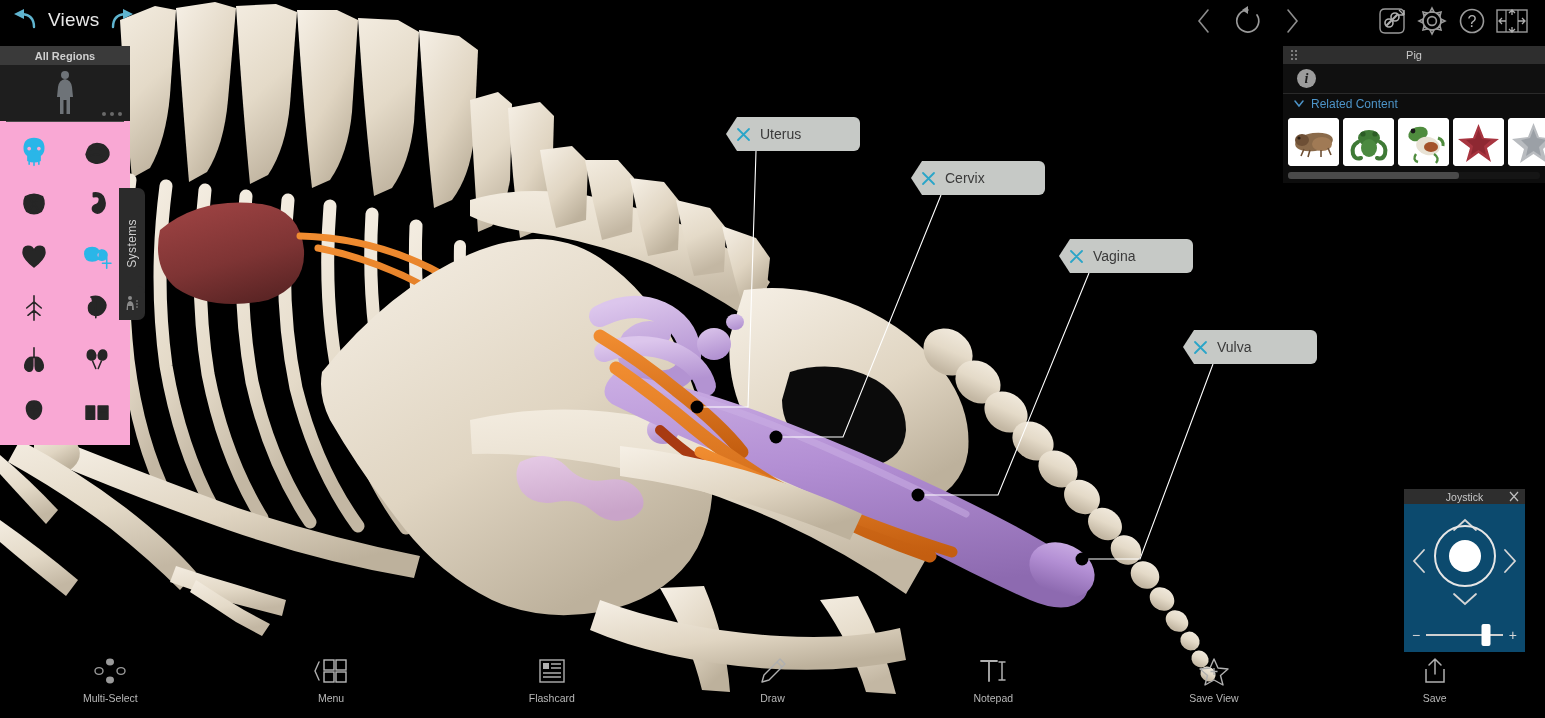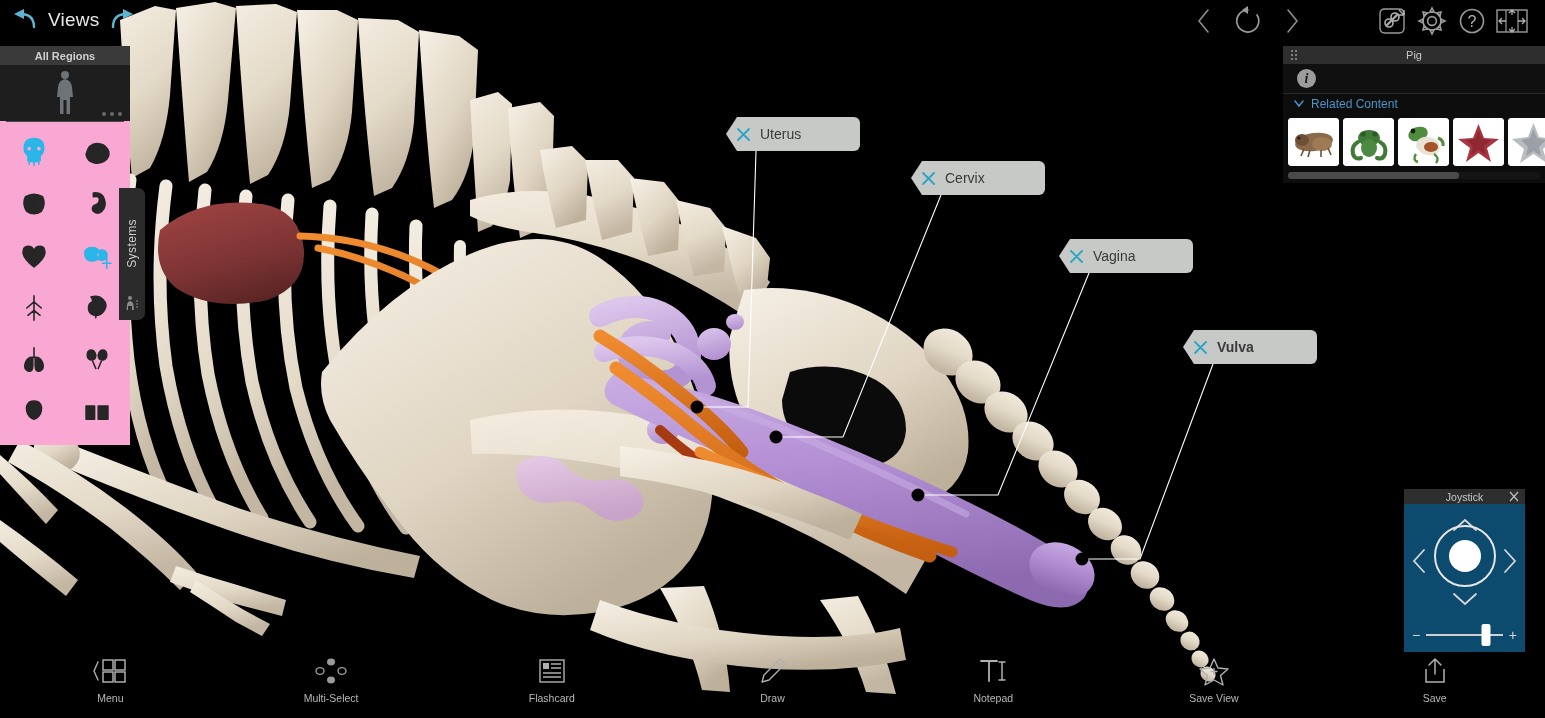--- a/index.html
+++ b/index.html
@@ -284,21 +284,21 @@
             <path d="M2 2 L13 13 M13 2 L2 13" stroke="#2aa5c8" stroke-width="1.8" stroke-linecap="round"></path>
           </svg></span>
         <span class="ctext">Cervix</span>
       </div>
       <div class="callout" style="left: 1059px; top: 239px; width: 134px;">
         <span class="cx"><svg width="15" height="15" viewBox="0 0 15 15">
             <path d="M2 2 L13 13 M13 2 L2 13" stroke="#2aa5c8" stroke-width="1.8" stroke-linecap="round"></path>
           </svg></span>
         <span class="ctext">Vagina</span>
       </div>
-      <div class="callout" style="left: 1183px; top: 330px; width: 134px; font-weight: bold;">
+      <div class="callout" style="left: 1183px; top: 330px; width: 134px;">
         <span class="cx"><svg width="15" height="15" viewBox="0 0 15 15">
             <path d="M2 2 L13 13 M13 2 L2 13" stroke="#2aa5c8" stroke-width="1.8" stroke-linecap="round"></path>
           </svg></span>
         <span class="ctext">Vulva</span>
       </div>
     </div>
 
   <div class="topbar">
     <div class="views-group">
       <div class="arrow-btn">
@@ -587,43 +587,43 @@
       <span class="js-track">
           <i class="js-handle" id="js-handle" style="left: 78%;"></i>
         </span>
       <span class="js-pm">+</span>
     </div>
   </div>
 
   <div class="bottombar" id="bottombar">
       <div class="bb-item">
         <span class="bb-ico">
+          <svg width="32" height="30" viewBox="0 0 32 30">
+            <ellipse cx="16" cy="6" rx="4" ry="3.4" fill="#9a9a9a"></ellipse>
+            <ellipse cx="16" cy="24" rx="4" ry="3.4" fill="#9a9a9a"></ellipse>
+            <ellipse cx="5" cy="15" rx="4" ry="3.4" stroke="#9a9a9a" stroke-width="1.4" fill="none"></ellipse>
+            <ellipse cx="27" cy="15" rx="4" ry="3.4" stroke="#9a9a9a" stroke-width="1.4" fill="none"></ellipse>
+          </svg>
+        </span>
+        <span class="bb-label">Multi-Select</span>
+      </div>
+      <div class="bb-item">
+        <span class="bb-ico">
           <svg width="34" height="30" viewBox="0 0 34 30">
             <path d="M5 6 L1 15 L5 24" stroke="#b0b0b0" stroke-width="1.4" fill="none" stroke-linecap="round"></path>
             <rect x="10" y="4" width="10" height="10" stroke="#b8b8b8" stroke-width="1.4" fill="none"></rect>
             <rect x="22" y="4" width="10" height="10" stroke="#b8b8b8" stroke-width="1.4" fill="none"></rect>
             <rect x="10" y="16" width="10" height="10" stroke="#b8b8b8" stroke-width="1.4" fill="none"></rect>
             <rect x="22" y="16" width="10" height="10" stroke="#b8b8b8" stroke-width="1.4" fill="none"></rect>
           </svg>
         </span>
         <span class="bb-label">Menu</span>
       </div>
       <div class="bb-item">
         <span class="bb-ico">
-          <svg width="32" height="30" viewBox="0 0 32 30">
-            <ellipse cx="16" cy="6" rx="4" ry="3.4" fill="#9a9a9a"></ellipse>
-            <ellipse cx="16" cy="24" rx="4" ry="3.4" fill="#9a9a9a"></ellipse>
-            <ellipse cx="5" cy="15" rx="4" ry="3.4" stroke="#9a9a9a" stroke-width="1.4" fill="none"></ellipse>
-            <ellipse cx="27" cy="15" rx="4" ry="3.4" stroke="#9a9a9a" stroke-width="1.4" fill="none"></ellipse>
-          </svg>
-        </span>
-        <span class="bb-label">Multi-Select</span>
-      </div>
-      <div class="bb-item">
-        <span class="bb-ico">
           <svg width="30" height="30" viewBox="0 0 30 30">
             <rect x="3" y="4" width="24" height="22" stroke="#b0b0b0" stroke-width="1.4" fill="none"></rect>
             <rect x="6" y="7" width="6" height="6" fill="#b0b0b0"></rect>
             <path d="M14 8 L24 8 M14 12 L24 12 M6 17 L24 17 M6 21 L24 21" stroke="#b0b0b0" stroke-width="1.3"></path>
           </svg>
         </span>
         <span class="bb-label">Flashcard</span>
       </div>
       <div class="bb-item">
         <span class="bb-ico">

